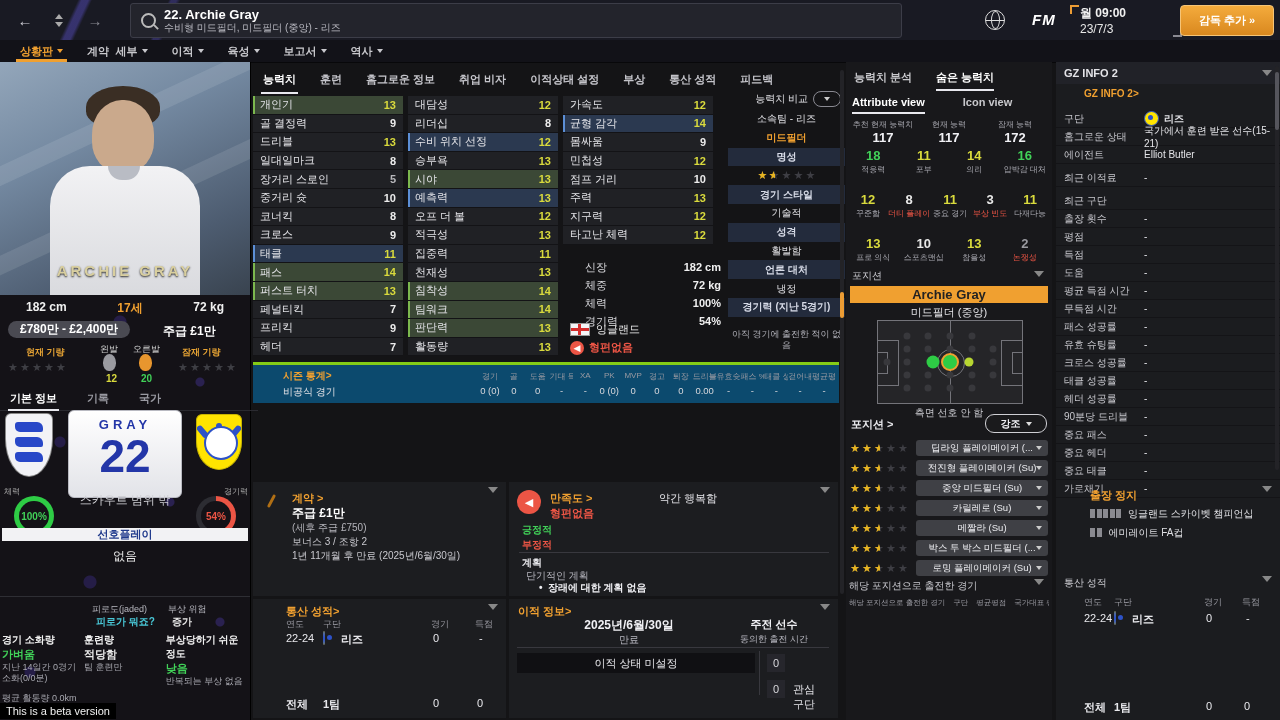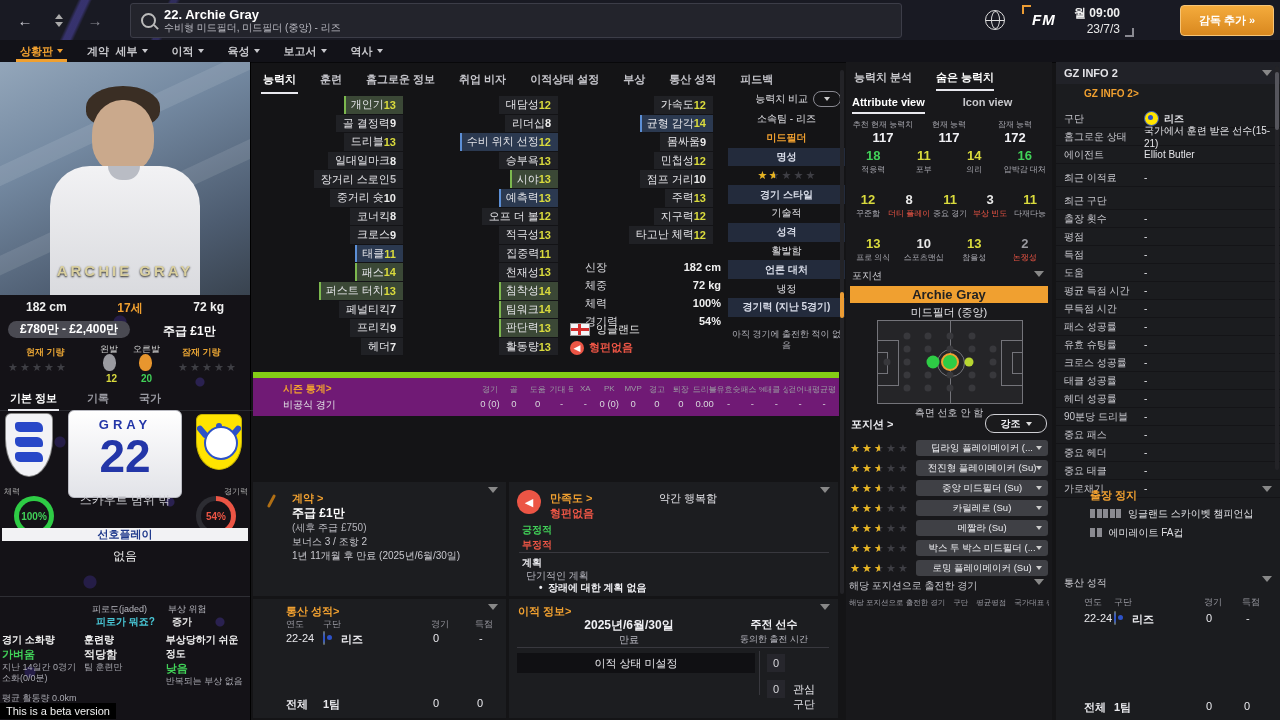--- a/index.html
+++ b/index.html
@@ -14,21 +14,21 @@
   .tb-btn{position:absolute;top:7px;width:26px;height:26px;color:#cfcfd6;display:flex;align-items:center;justify-content:center;font-size:15px;}
   #searchbox{position:absolute;left:130px;top:3px;width:770px;height:33px;background:#23242c;border:1px solid #3c3d48;border-radius:3px;display:flex;align-items:center;}
   #searchbox .mag{width:11px;height:11px;border:2px solid #bbb;border-radius:50%;margin:0 8px 0 10px;position:relative;flex:none;}
   #searchbox .mag::after{content:"";position:absolute;width:6px;height:2px;background:#bbb;transform:rotate(45deg);right:-5px;bottom:-2px;}
   .sb-title{font-size:13px;font-weight:bold;color:#fff;line-height:14px;}
   .sb-sub{font-size:10px;color:#b8b8c0;line-height:12px;}
   #fm-logo{position:absolute;left:1032px;top:11px;font-size:15px;font-weight:bold;font-style:italic;color:#fff;letter-spacing:1px;}
   .globe{position:absolute;left:985px;top:10px;width:18px;height:18px;border:1.5px solid #ddd;border-radius:50%;}
   .globe::before{content:"";position:absolute;left:50%;top:0;bottom:0;width:7px;margin-left:-4.5px;border:1px solid #ddd;border-radius:50%;}
   .globe::after{content:"";position:absolute;top:50%;left:0;right:0;border-top:1px solid #ddd;}
-  #clock{position:absolute;left:1032px;top:5px;width:88px;height:30px;text-align:right;}
+  #clock{position:absolute;left:1080px;top:5px;width:88px;height:30px;}
   #clock .d1{font-size:12px;color:#f0f0f0;font-weight:bold;}
   #clock .d2{font-size:12px;color:#e8e8e8;}
   #clock .cnr1{position:absolute;left:-10px;top:0;width:7px;height:7px;border-left:2px solid #ec9c34;border-top:2px solid #ec9c34;}
   #clock .cnr2{position:absolute;right:-14px;bottom:-2px;width:7px;height:7px;border-right:2px solid #8a8a92;border-bottom:2px solid #8a8a92;}
   #add-mgr{position:absolute;left:1180px;top:5px;width:92px;height:29px;border-radius:4px;border:1px solid #f6c476;
            background:linear-gradient(#f4ab3c,#d9881f);color:#fff;font-size:11px;font-weight:bold;display:flex;align-items:center;justify-content:center;}
   
   #navbar{position:absolute;left:0;top:40px;width:1280px;height:22px;background:#121218;border-bottom:1px solid #08080a;display:flex;align-items:stretch;padding-left:8px;}
   .nav-tab{display:flex;align-items:center;gap:4px;padding:0 12px;font-size:11px;font-weight:bold;color:#c8c8cc;position:relative;font-family:Liberation Mono, monospace;}
   .nav-tab.active{color:#f0a030;}
@@ -91,21 +91,21 @@
   .fat-col-label{font-size:10px;font-weight:bold;color:#f0f0f0;}
   .fat-val{font-size:11px;font-weight:bold;}
   .fat-det{font-size:9px;color:#a8a8b0;line-height:11px;}
   .c-green{color:#41d158;} .c-red{color:#ec5545;} .c-yellow{color:#d9da3d;} .c-white{color:#e8e8e8;} .c-gray{color:#9a9aa0;}
   #beta{position:absolute;left:0;bottom:1px;background:#000;color:#f0f0f0;font-size:11px;padding:2px 6px;}
   
   #attr-tabs{position:absolute;left:253px;top:70px;width:586px;height:22px;display:flex;gap:4px;}
   .atab{padding:2px 10px;font-size:11px;font-weight:bold;color:#c4c4ca;position:relative;}
   .atab.active{color:#fff;}
   .atab.active::after{content:"";position:absolute;left:8px;right:8px;bottom:-2px;height:2px;background:#e8e8ee;}
-  .attr-col{position:absolute;top:96px;width:150px;display:flex;flex-direction:column;align-items:flex-end;}
+  .attr-col{position:absolute;top:96px;width:150px;display:flex;flex-direction:column;}
   .attr-row{height:17.6px;display:flex;align-items:center;justify-content:space-between;padding:0 7px;background:#202125;border-bottom:1px solid #131316;font-size:11px;}
   .attr-row .an{color:#e4e4e8;}
   .attr-row .av{font-weight:bold;}
   .attr-row.hl-green{background:#3b4836;box-shadow:inset 2px 0 0 #7cb84e;}
   .attr-row.hl-blue{background:#2b3950;box-shadow:inset 2px 0 0 #5c8fd6;}
   .v-yellow{color:#d9da3d;} .v-white{color:#ececec;} .v-low{color:#b8b8bc;}
   #phys-info{position:absolute;left:578px;top:246px;width:150px;margin-top:12px;}
   .pi-row{height:18px;display:flex;justify-content:space-between;align-items:center;padding:0 7px;font-size:11px;color:#d8d8dc;}
   .pi-row .pv{font-weight:bold;color:#f0f0f0;}
   #nat-row{position:absolute;left:570px;top:322px;display:flex;align-items:center;gap:6px;font-size:11px;color:#e8e8e8;}
@@ -116,21 +116,21 @@
   #form-row{position:absolute;left:570px;top:340px;display:flex;align-items:center;gap:5px;font-size:11px;font-weight:bold;color:#ec5545;}
   
   #compare-col{position:absolute;left:728px;top:88px;width:117px;}
   .cmp-head{display:flex;align-items:center;justify-content:flex-end;gap:5px;height:22px;padding-right:4px;font-size:10px;color:#e0e0e4;}
   .cmp-pill{width:26px;height:14px;border:1px solid #8a8a92;border-radius:8px;display:flex;align-items:center;justify-content:center;}
   .cmp-row{height:18.8px;display:flex;align-items:center;justify-content:center;font-size:10px;color:#e0e0e4;text-align:center;}
   .cmp-row.lab{background:#232b3c;font-weight:bold;color:#d8dce8;}
   .cmp-row.org{color:#f0a030;font-weight:bold;}
   .cmp-note{margin-top:12px;font-size:9px;color:#b0b0b8;text-align:center;line-height:11px;}
   
-  #season{position:absolute;left:253px;top:372px;width:586px;height:38px;background:#701a75;border-top:6px solid #84cc16;}
+  #season{position:absolute;left:253px;top:362px;width:586px;height:38px;background:#0c4a6e;border-top:3px solid #84cc16;}
   .ball-icon{width:18px;height:18px;border-radius:50%;background:#ec9c34;position:relative;flex:none;}
   .ball-icon::after{content:"";position:absolute;inset:4px;background:#fff;border-radius:50%;box-shadow:inset 0 0 0 2.5px #1a1a1a;}
   #season .ttl{position:absolute;left:30px;top:4px;font-size:10px;font-weight:bold;color:#f0a030;}
   #season .rlab{position:absolute;left:30px;top:20px;font-size:10px;color:#e0e0e4;}
   .ss-grid{position:absolute;left:225px;top:0;width:358px;display:flex;}
   .ss-grid div{flex:1;text-align:center;font-size:8px;color:#9a9aa2;padding-top:6px;white-space:nowrap;overflow:hidden;}
   .ss-grid.vals div{font-size:9.5px;color:#d8d8dc;padding-top:4px;}
   
   .panel{position:absolute;background:#1c1d20;}
   .p-title{font-size:11px;font-weight:bold;color:#f0a030;}

